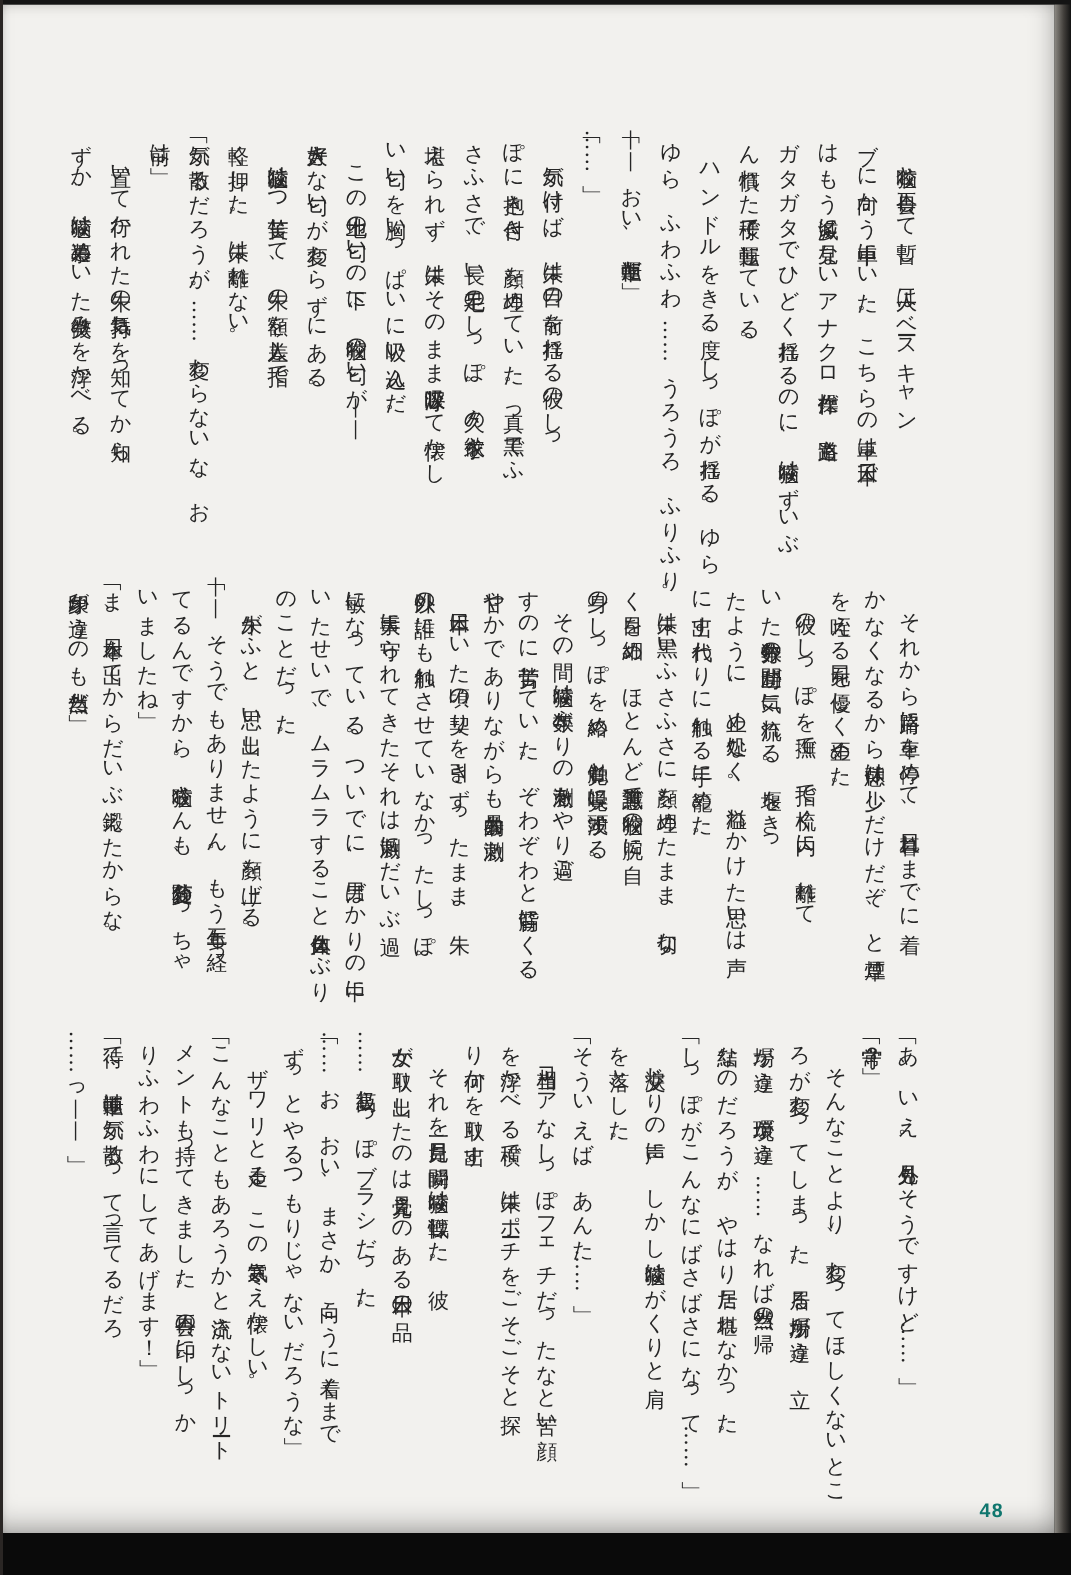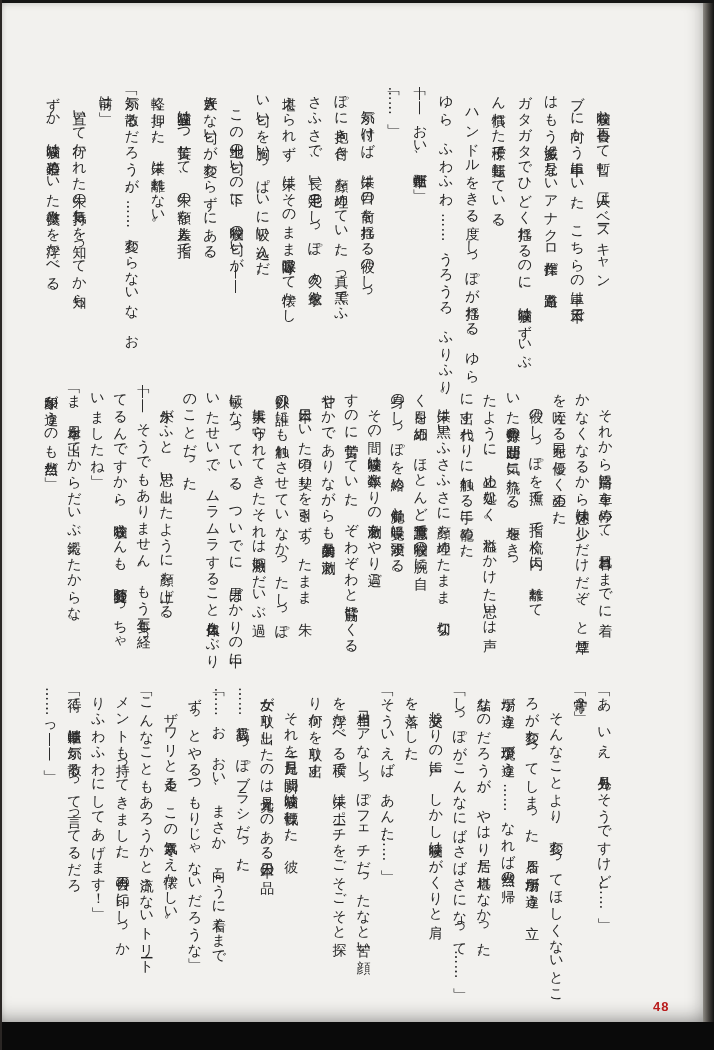--- a/index.html
+++ b/index.html
@@ -84,21 +84,21 @@
   #band-bottom { top: 684px; right: 86px; width: 578px; height: 312px; }
   #band-bottom p { line-height: 24.1px; }
 
   .page-number {
     position: absolute;
     left: 651px;
     top: 996px;
     font-family: "Liberation Sans", "DejaVu Sans", sans-serif;
     font-size: 13px;
     font-weight: bold;
-    color: #b91c1c;
+    color: #0f766e;
     letter-spacing: 1px;
   }
 </style>
 </head>
 <body>
 
 <div class="scan" style="--paper: #f2f1ee; --ink: #262626; --bg: #121212;">
   <div class="paper">
     <div class="band" id="band-top">
         <p>　狡噛と再会して暫し、二人はベースキャン</p>

